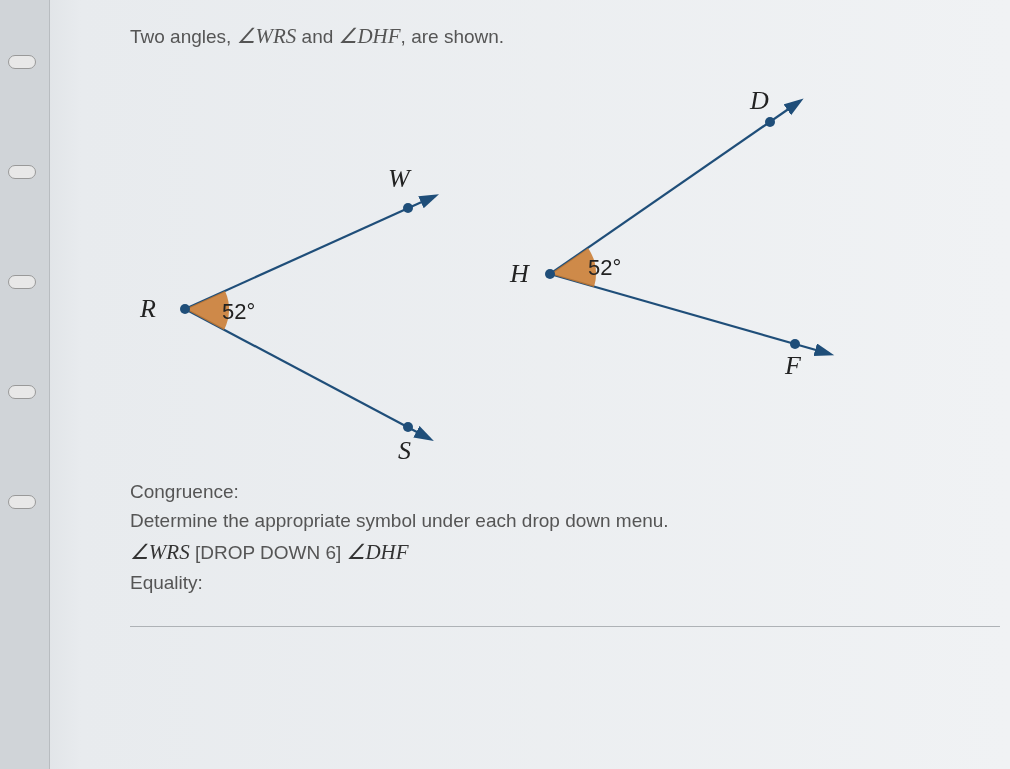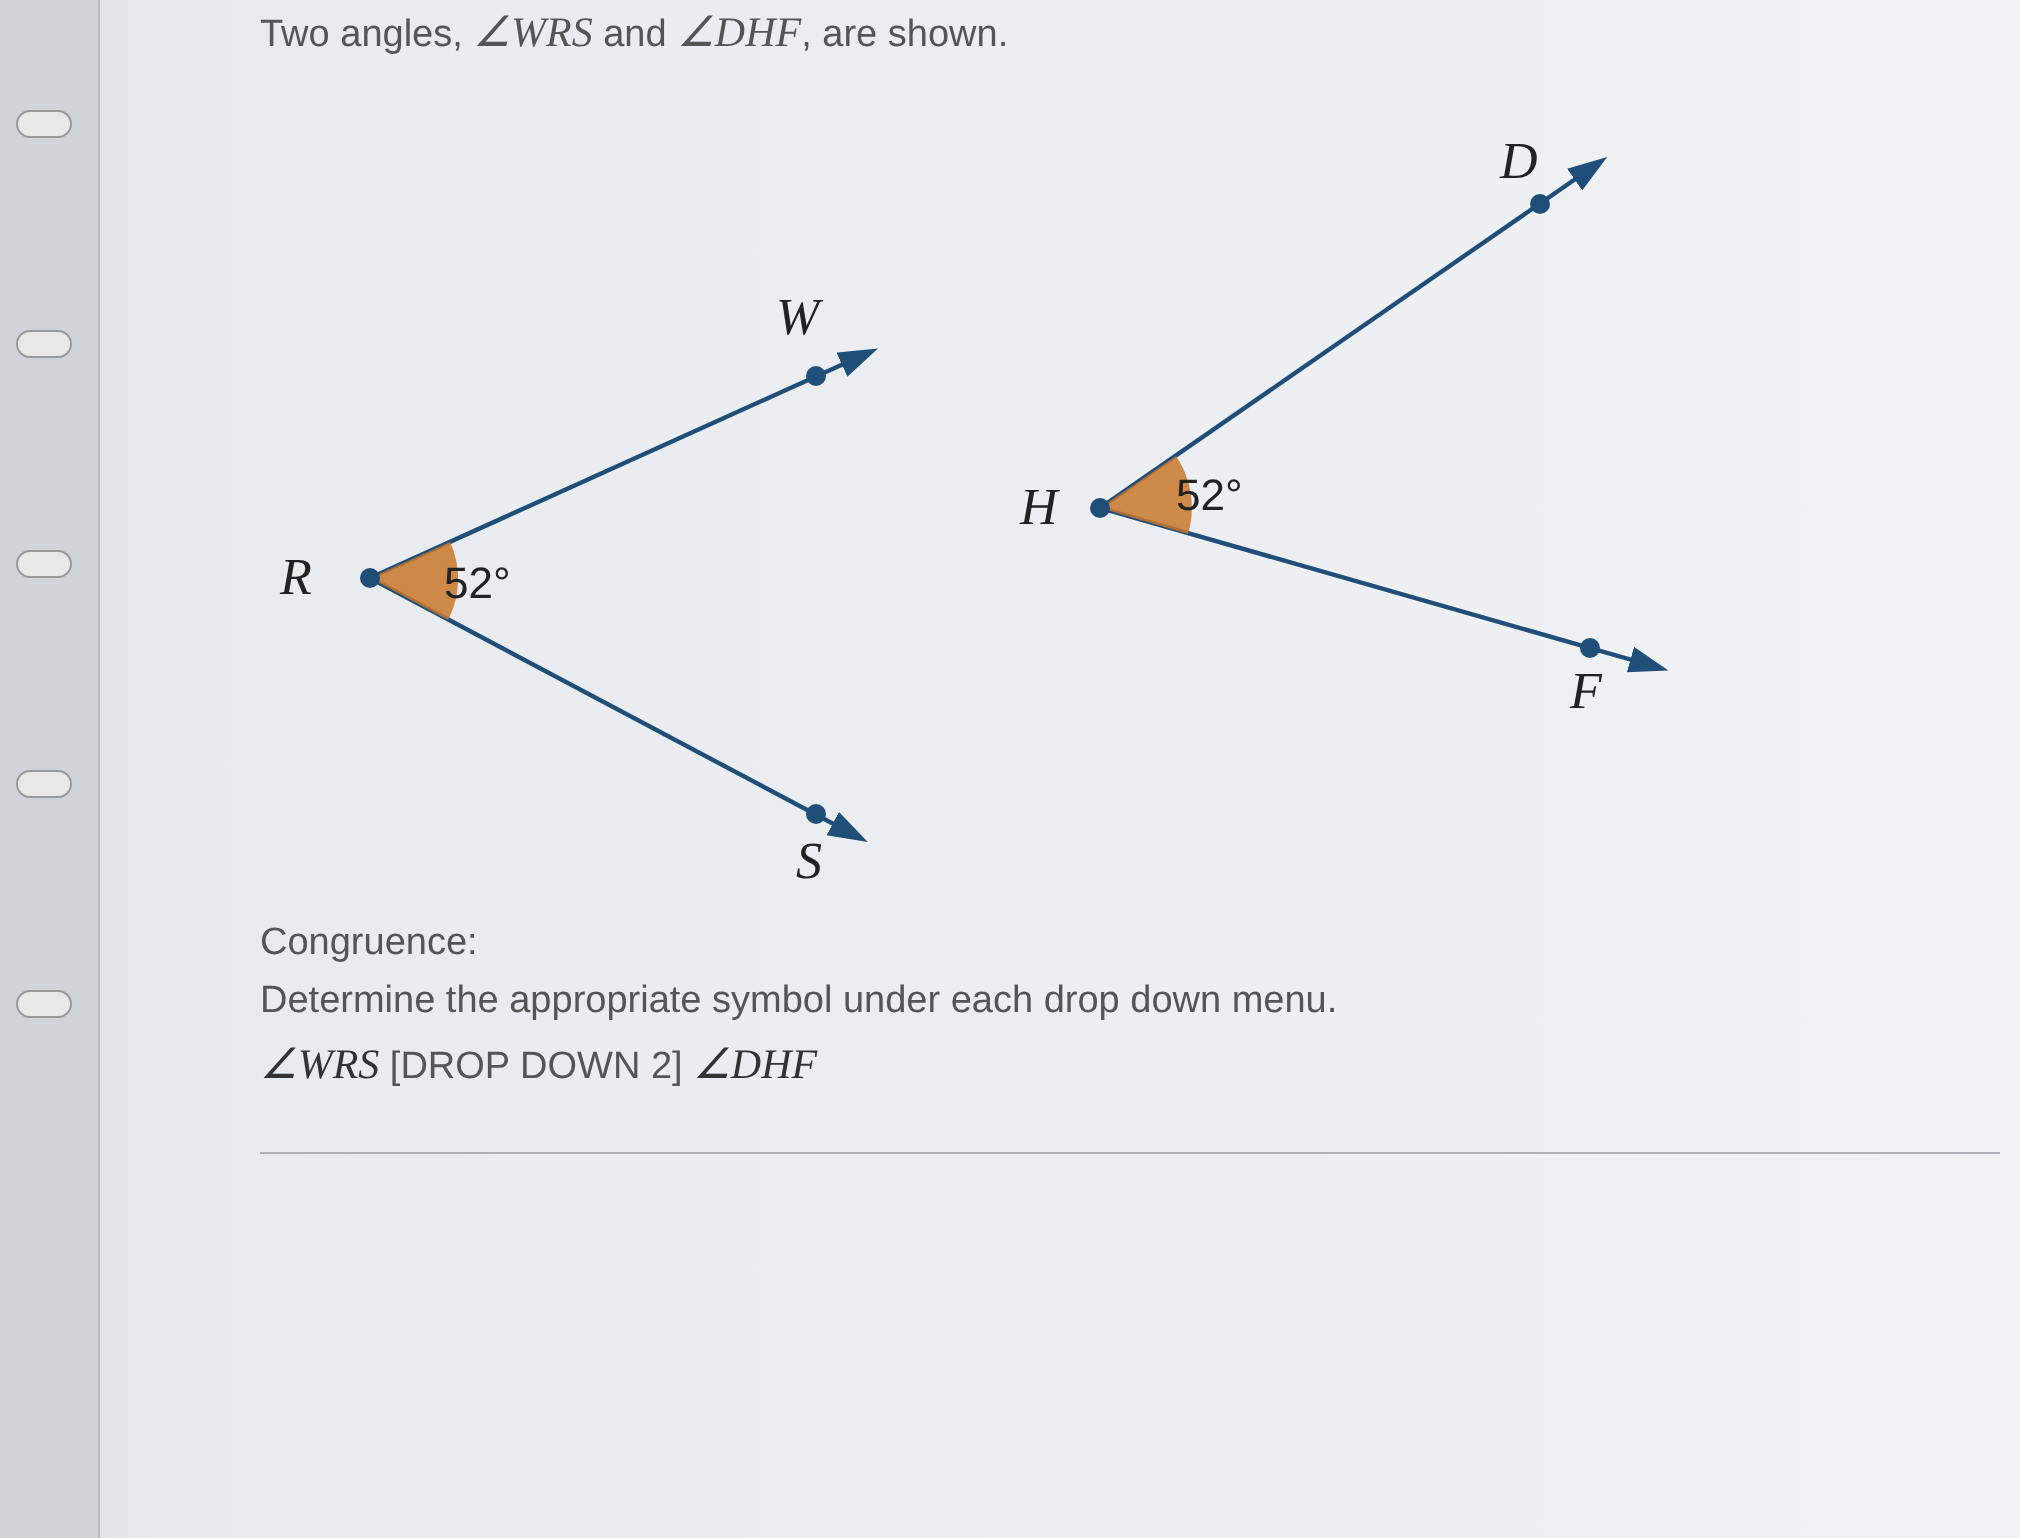--- a/index.html
+++ b/index.html
@@ -32,21 +32,21 @@
     .content {
       position: absolute;
       left: 130px;
       top: 0;
       width: 870px;
       height: 100%;
     }
     .question-intro {
       font-size: 19px;
       color: #555;
-      padding-top: 4px;
+      padding-top: 24px;
     }
     .math-it { font-style: italic; font-family: 'Times New Roman', serif; font-size: 21px; }
     .diagram-area {
       position: relative;
       width: 100%;
       height: 410px;
       margin-top: 10px;
     }
     .svg-diagram {
       width: 100%;
@@ -151,20 +151,21 @@
         <text x="655" y="315" class="point-label">F</text>
         <text x="458" y="216" class="angle-label">52°</text>
       </g>
     </svg>
   </div>
 
   <div class="question-body">
     <div>Congruence:</div>
     <div>Determine the appropriate symbol under each drop down menu.</div>
     <div>
-      <span class="math-it">∠WRS</span><span> [DROP DOWN 2] </span><span class="math-it">∠DHF</span>
+      <span class="math-it">∠WRS</span><span> [DROP DOWN 6] </span><span class="math-it">∠DHF</span>
     </div>
+    <div>Equality:</div>
   </div>
 
   <hr class="divider">
 
 
 </div>
 
 </body></html>

